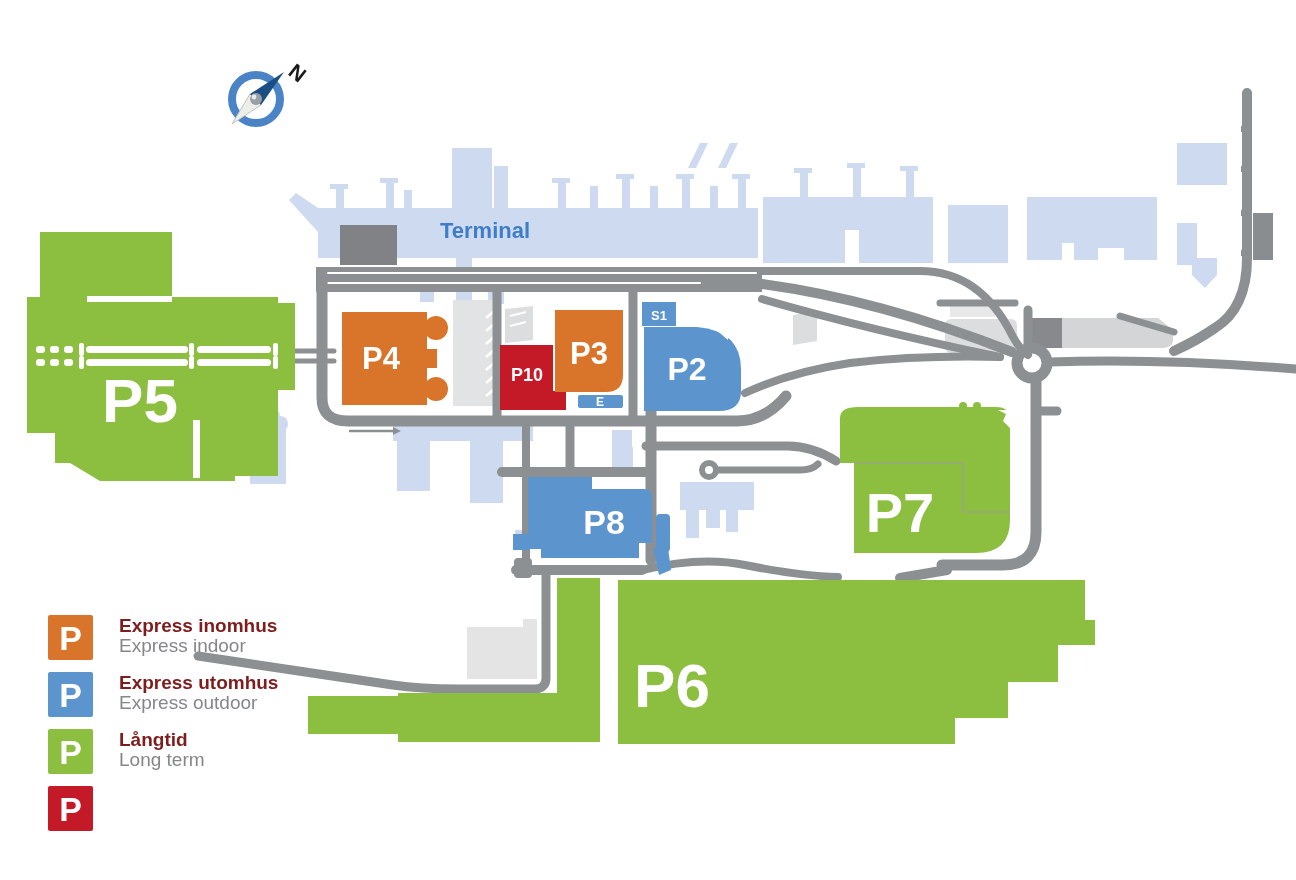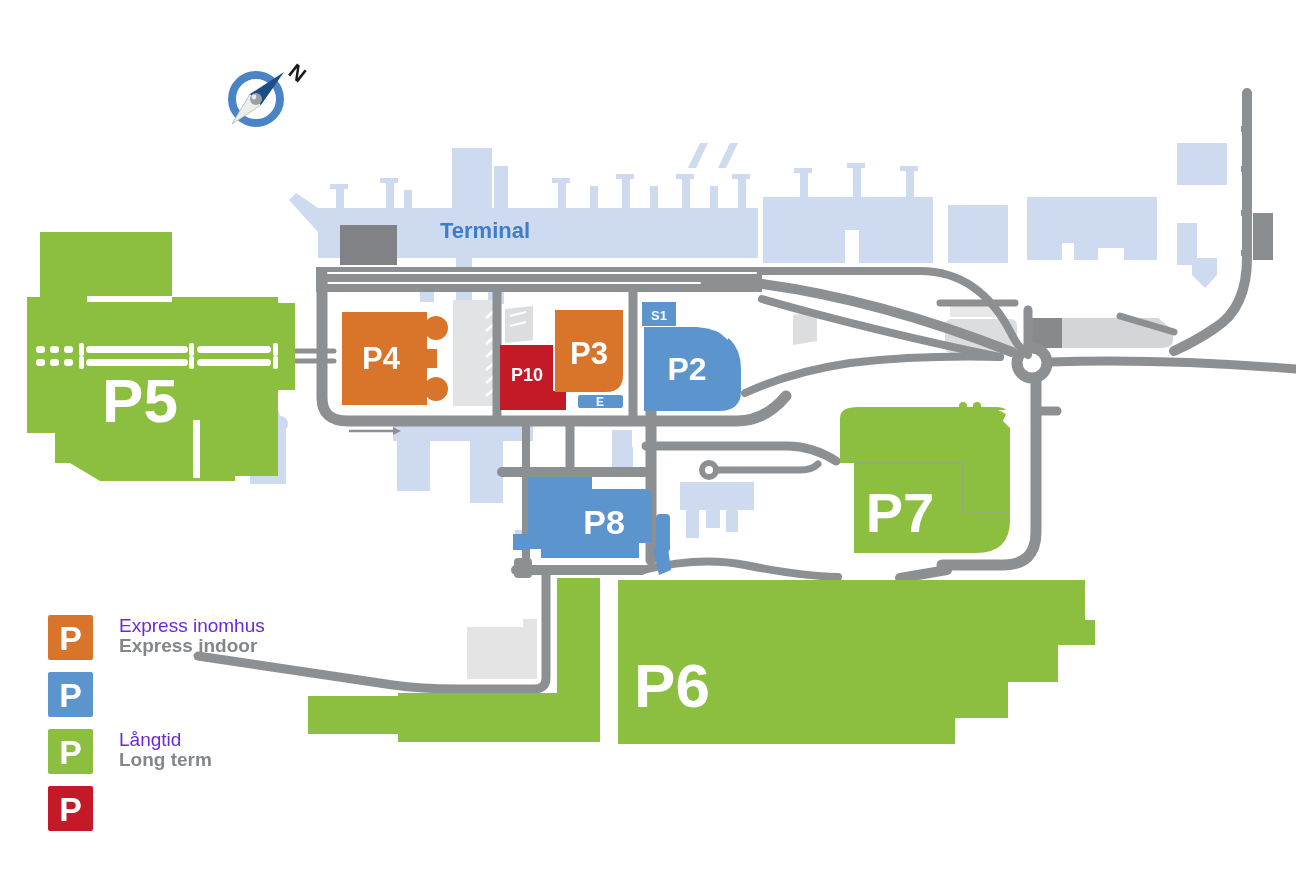--- a/index.html
+++ b/index.html
@@ -7,22 +7,22 @@
   .stage{position:relative;width:1296px;height:880px;background:#fff;overflow:hidden;}
   svg{position:absolute;left:0;top:0;}
   .lot-label{fill:#ffffff;font-weight:bold;text-anchor:middle;font-family:"Liberation Sans",sans-serif;}
   .terminal-label{fill:#3E7DC8;font-weight:600;font-size:22px;font-family:"Liberation Sans",sans-serif;}
   .legend{position:absolute;left:48px;top:615px;}
   .legend-row{display:flex;align-items:flex-start;margin-bottom:12px;}
   .legend-swatch{width:45px;height:45px;border-radius:2px;color:#fff;font-size:34px;font-weight:bold;
     display:flex;align-items:center;justify-content:center;line-height:1;}
   .sw0{background:#D9752B;} .sw1{background:#5C94CE;} .sw2{background:#8CBE40;} .sw3{background:#C41927;}
   .legend-text{margin-left:26px;padding-top:1px;}
-  .lt{font-size:19px;font-weight:normal;color:#6d28d9;line-height:20px;}
-  .ls{font-size:19px;font-weight:bold;color:#84878A;line-height:20px;}
+  .lt{font-size:19px;font-weight:bold;color:#7f1d1d;line-height:20px;}
+  .ls{font-size:19px;font-weight:normal;color:#84878A;line-height:20px;}
 </style>
 </head>
 <body>
 
 <div class="stage">
 <svg width="1296" height="880" viewBox="0 0 1296 880">
 
   <g fill="#CEDAF0">
 
     <rect x="318" y="208" width="440" height="50"></rect>
@@ -288,20 +288,24 @@
       </div>
       <div class="legend-text">
         <div class="lt">Express inomhus</div>
         <div class="ls">Express indoor</div>
       </div>
     </div>
     <div class="legend-row">
       <div class="legend-swatch sw1">
         <span>P</span>
       </div>
+      <div class="legend-text">
+        <div class="lt">Express utomhus</div>
+        <div class="ls">Express outdoor</div>
+      </div>
     </div>
     <div class="legend-row">
       <div class="legend-swatch sw2">
         <span>P</span>
       </div>
       <div class="legend-text">
         <div class="lt">Långtid</div>
         <div class="ls">Long term</div>
       </div>
     </div>

